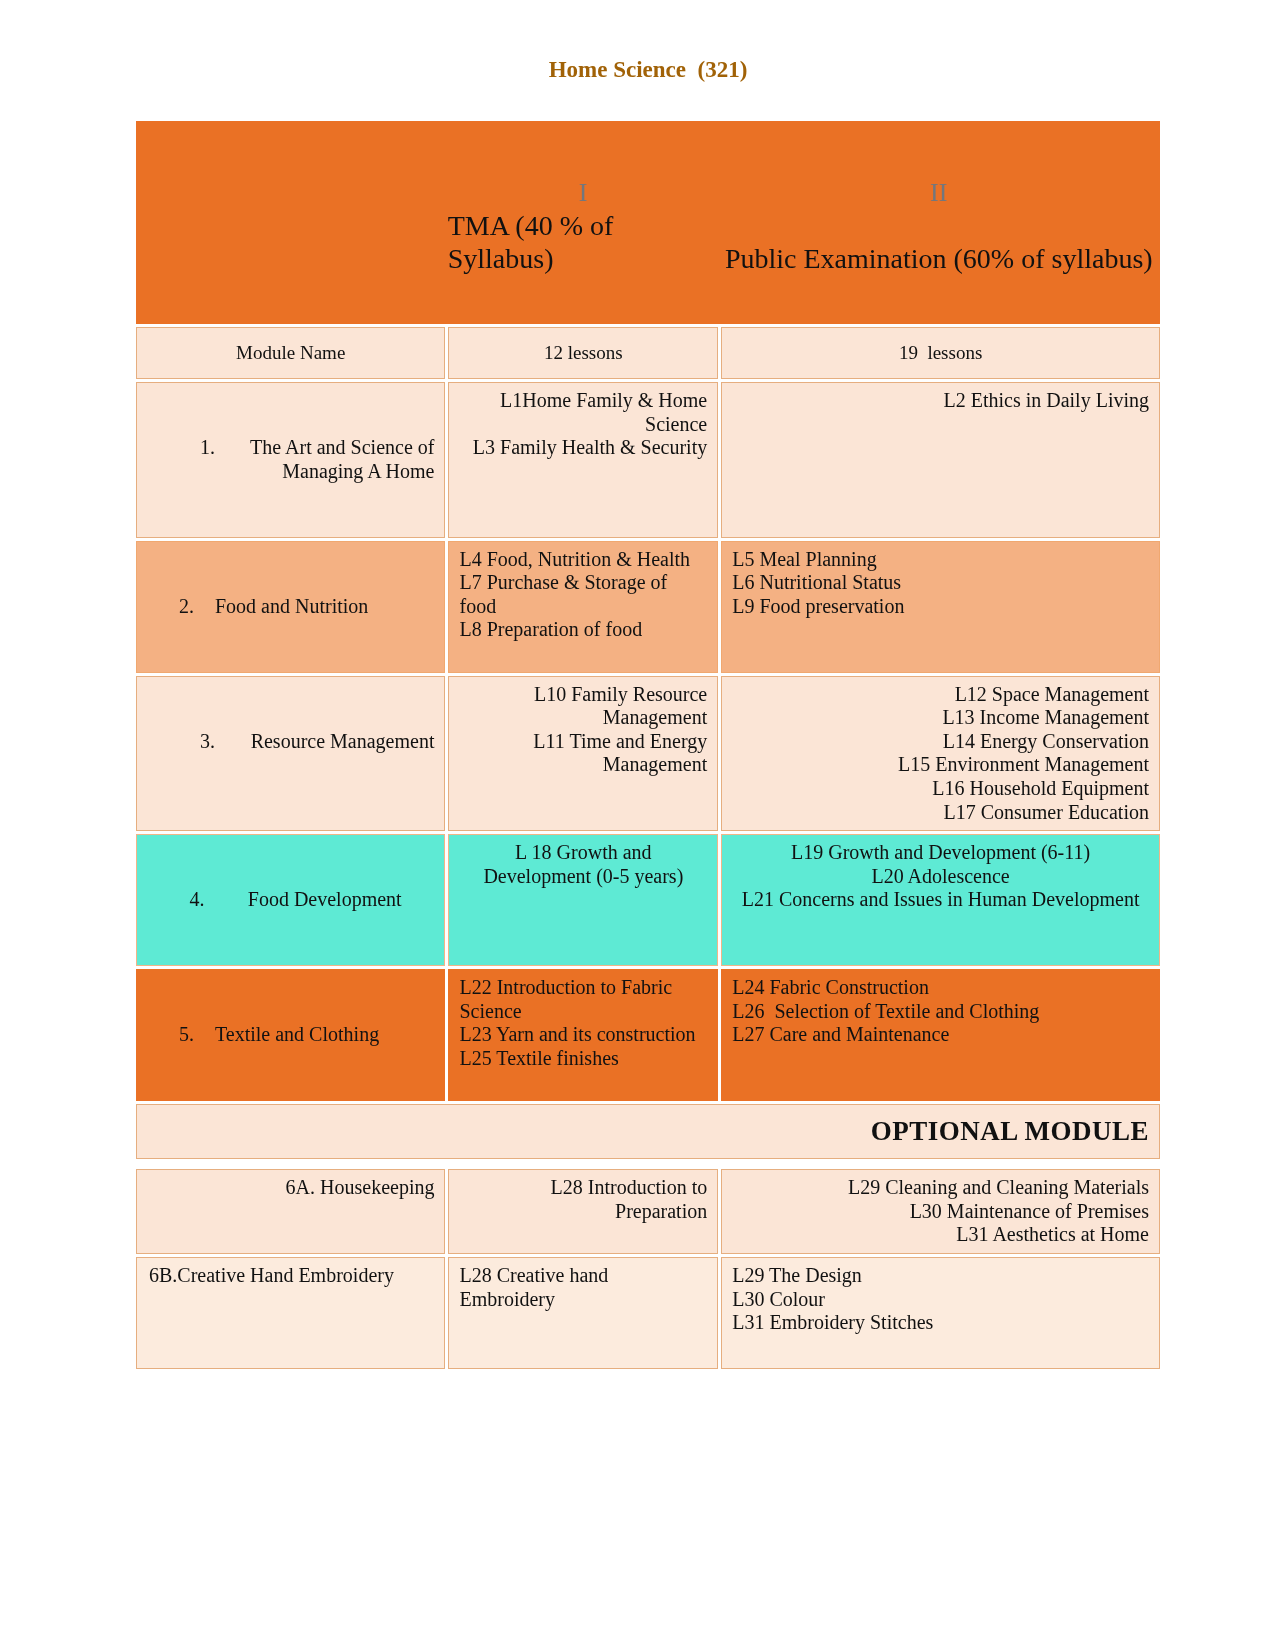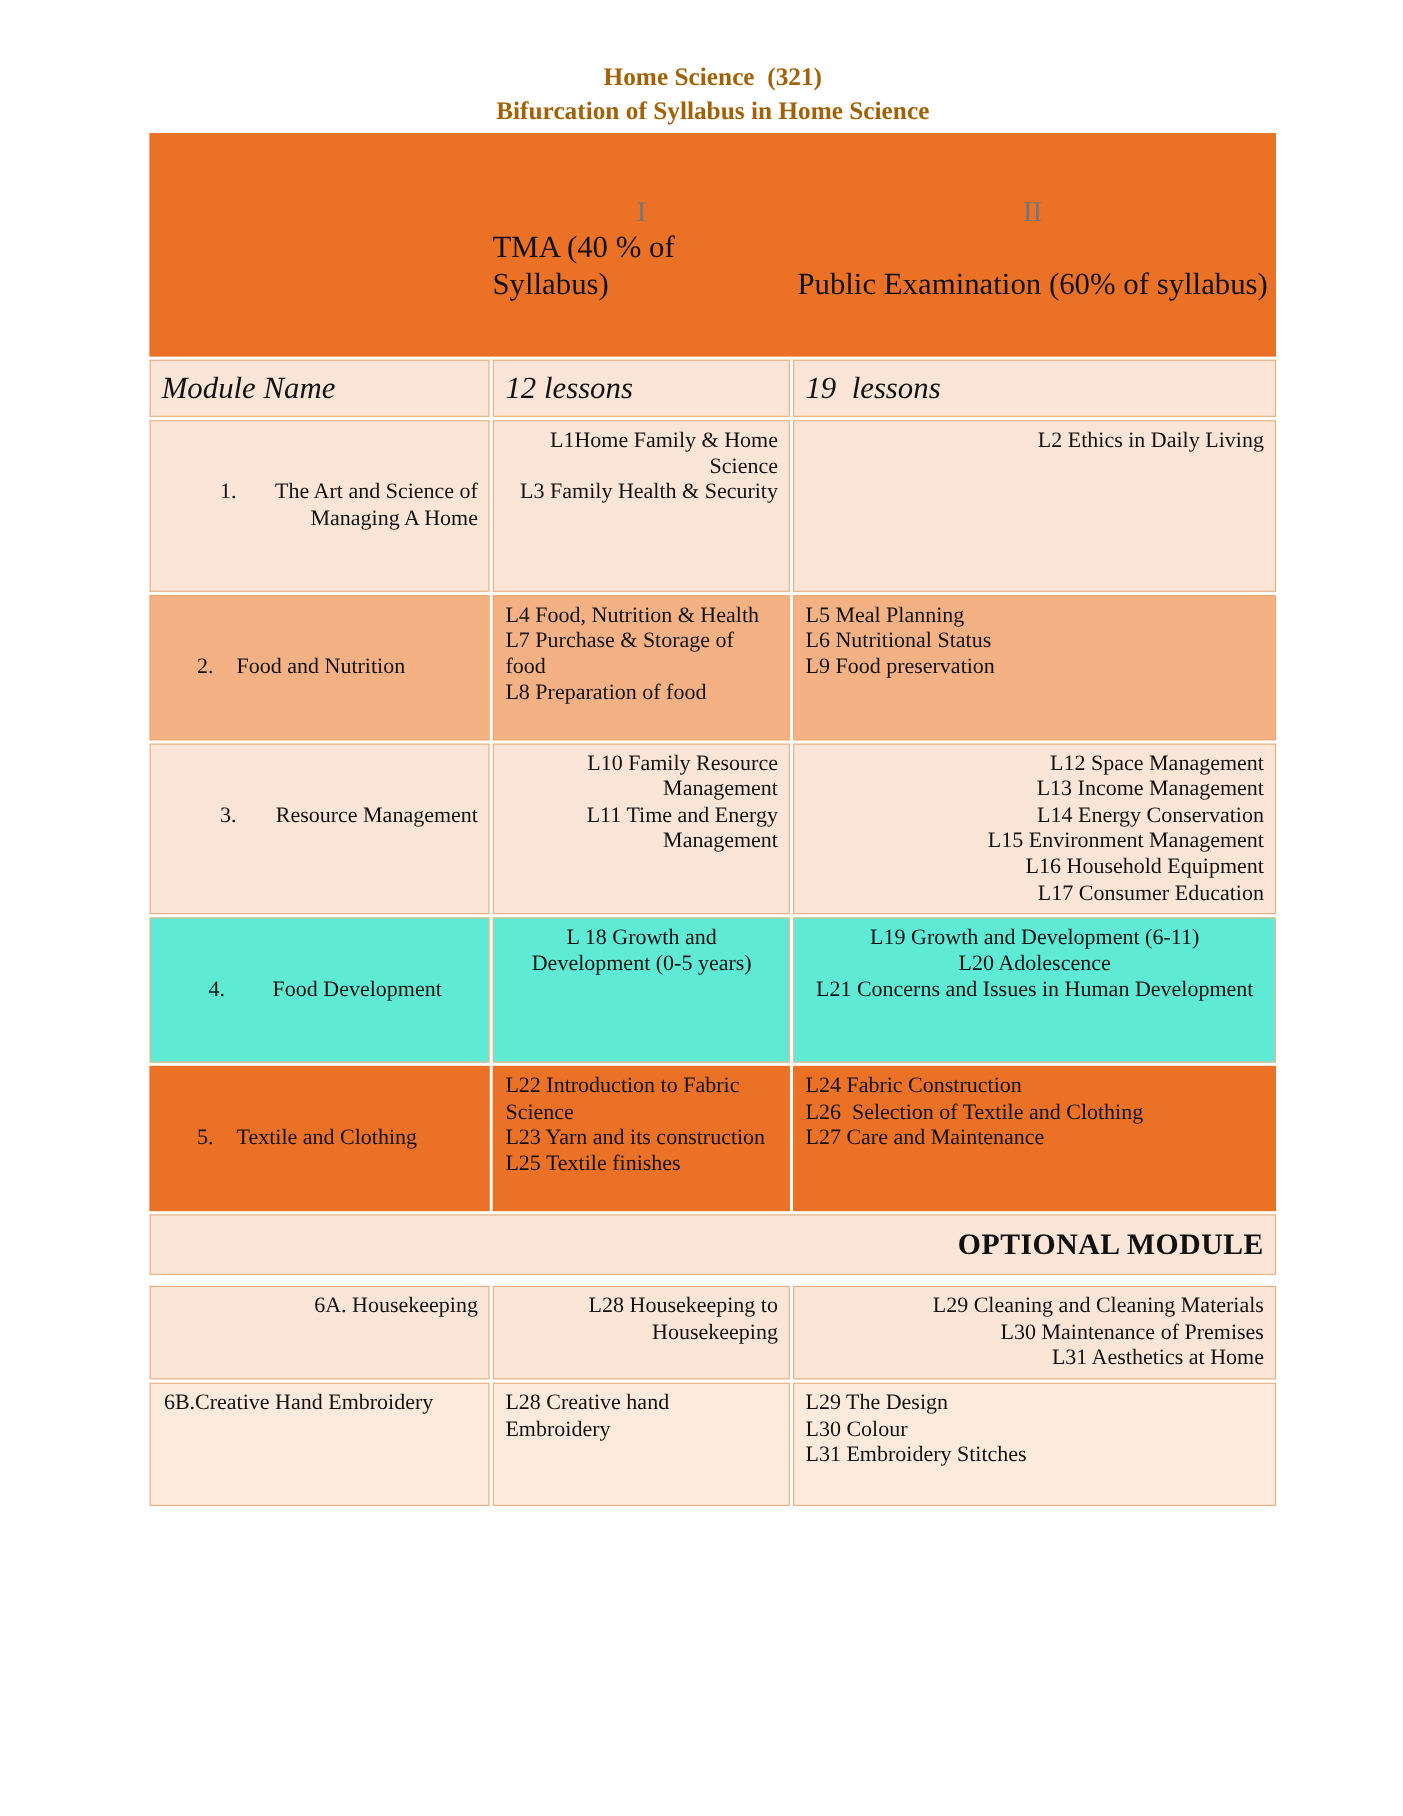--- a/index.html
+++ b/index.html
@@ -93,23 +93,22 @@
     margin-top: auto;
     font-size: 28px;
     color: #111111;
     padding-bottom: 1px;
     white-space: pre-wrap;
   }
 
   
   tr.h-sub > td {
     vertical-align: middle;
-    text-align: left;
-    font-size: 28px;
-    font-style: italic;
+    text-align: center;
+    font-size: 19px;
   }
 
   
   .mod { display: flex; }
   .mod .num {
     flex: 0 0 36px;
     margin-left: 32px;
   }
   .mod .mname { flex: 1; }
 
@@ -128,21 +127,20 @@
     border: none;
     padding: 0;
     height: 4px;
   }
 </style>
 </head>
 <body>
 
 <div class="titles">
   <div class="title">Home Science  (321)</div>
-  <div class="title">Bifurcation of Syllabus in Home Science</div>
 </div>
 
 <table class="syllabus">
   <colgroup>
       <col class="c1">
       <col class="c2">
       <col class="c3">
     </colgroup>
   <tbody>
 
@@ -243,21 +241,21 @@
     <tr class="tone-light h-opt">
       <td class="optional-cell" colspan="3">OPTIONAL MODULE</td>
     </tr>
 
     <tr class="spacer-row">
       <td colspan="3"></td>
     </tr>
 
     <tr class="tone-light h-a">
       <td class="plain-module">6A. Housekeeping</td>
-      <td>L28 Housekeeping to Housekeeping</td>
+      <td>L28 Introduction to Preparation</td>
       <td>L29 Cleaning and Cleaning Materials
 L30 Maintenance of Premises
 L31 Aesthetics at Home</td>
     </tr>
 
     <tr class="tone-light2 h-b">
       <td class="plain-module">6B.Creative Hand Embroidery</td>
       <td>L28 Creative hand Embroidery</td>
       <td>L29 The Design
 L30 Colour

